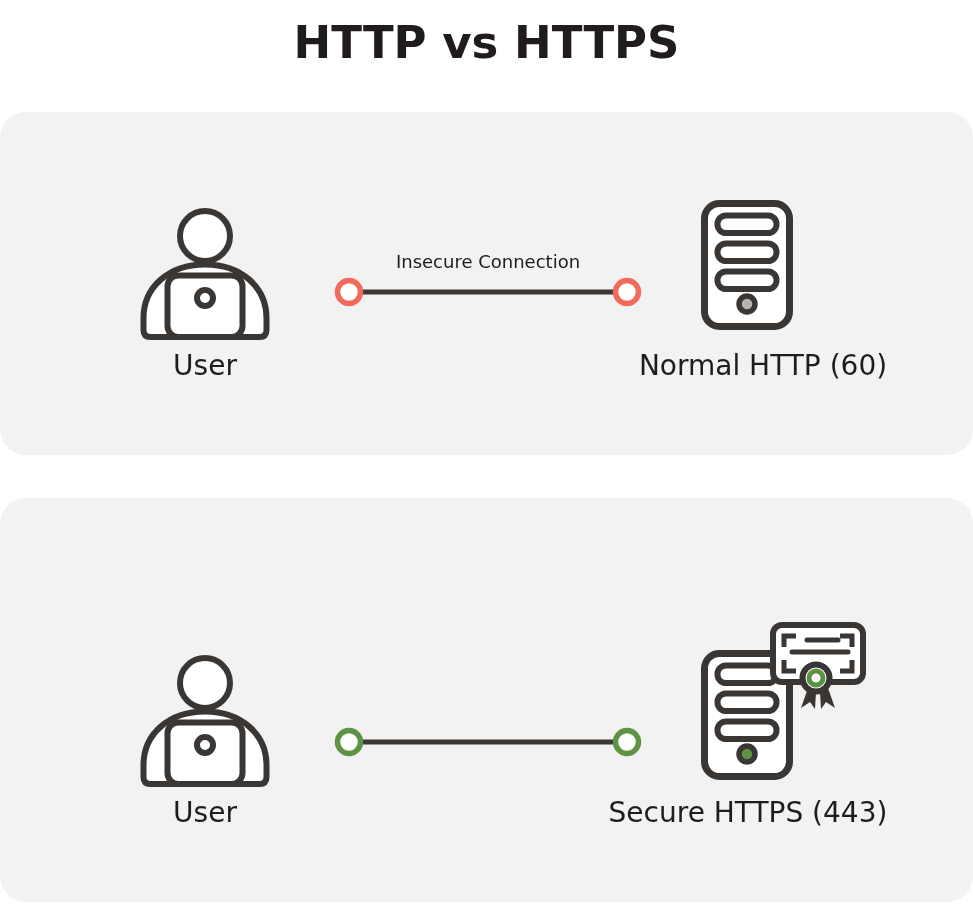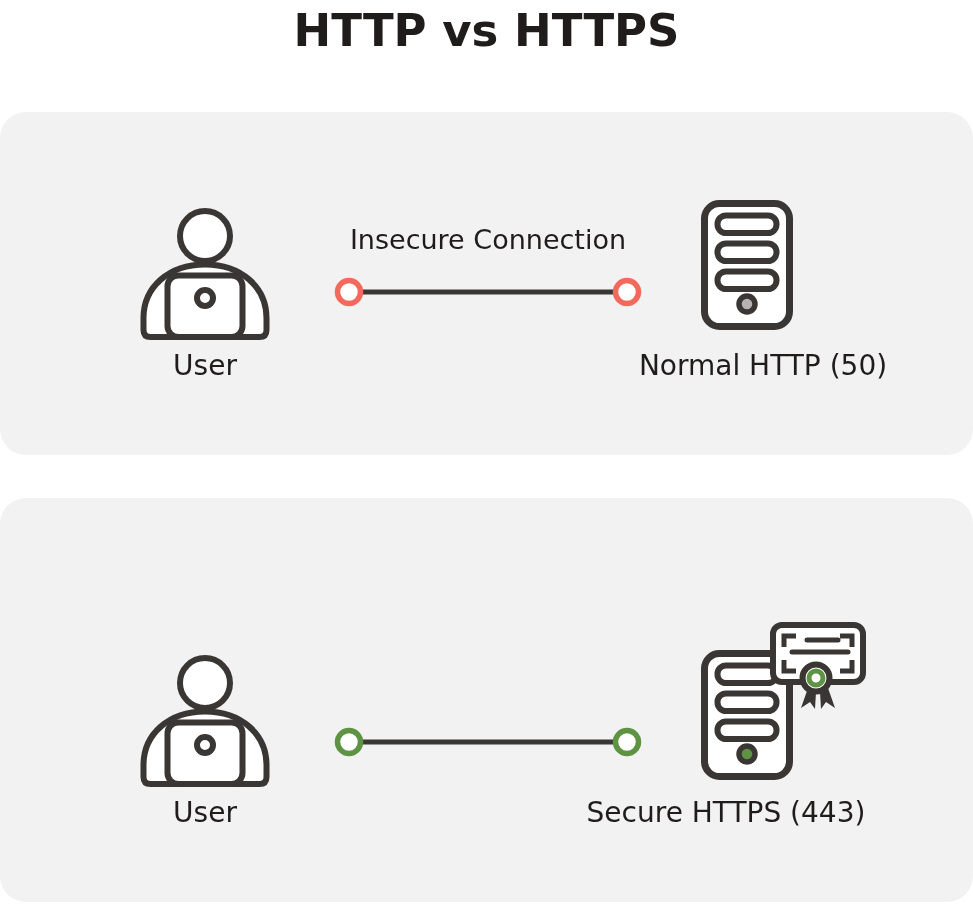--- a/index.html
+++ b/index.html
@@ -14,36 +14,36 @@
   *{box-sizing:border-box;}
   html,body{margin:0;padding:0;}
   body{
     width:973px;height:906px;
     background:var(--page-bg);
     font-family:"DejaVu Sans","Liberation Sans",sans-serif;
     color:var(--text);
   }
   .stage{position:relative;width:973px;height:906px;overflow:hidden;}
   .title{
-    position:absolute;top:4px;left:0;width:100%;
+    position:absolute;top:16px;left:0;width:100%;
     text-align:center;font-size:45px;font-weight:bold;color:var(--text);
   }
   .panel{
     position:absolute;left:0;width:973px;
     background:var(--panel-bg);border-radius:26px;
   }
   .panel-http{top:112px;height:343px;}
   .panel-https{top:498px;height:404px;}
   .abs{position:absolute;}
   .label{
     position:absolute;text-align:center;
     font-size:28px;color:var(--text);line-height:1.15;
     white-space:nowrap;
   }
-  .conn-label{font-size:27px;}
+  .conn-label{font-size:18px;margin-top:28px;}
   svg{display:block;}
   .s{stroke:var(--stroke);}
   .nf{fill:none;}
   .wf{fill:#ffffff;}
   .sw5{stroke-width:5;}
   .sw55{stroke-width:5.5;}
   .sw6{stroke-width:6;}
   .sw7{stroke-width:7;}
   .ring-insecure{stroke:var(--insecure);}
   .ring-secure{stroke:var(--secure);}
@@ -82,21 +82,21 @@
 
     <div class="abs" style="left:701px;top:88px;">
       <svg width="92" height="130" viewBox="0 0 92 130">
         <rect class="s sw7 wf" x="3.5" y="3.5" width="85" height="123" rx="15"></rect>
         <rect class="s sw6 wf" x="16.5" y="15.5" width="59" height="17.5" rx="8.5"></rect>
         <rect class="s sw6 wf" x="16.5" y="43.5" width="59" height="17.5" rx="8.5"></rect>
         <rect class="s sw6 wf" x="16.5" y="71.5" width="59" height="17.5" rx="8.5"></rect>
         <circle class="s sw55 led-gray" cx="46" cy="104" r="8"></circle>
       </svg>
     </div>
-    <div class="label" style="left:593px;width:340px;top:238px;">Normal HTTP (50)</div>
+    <div class="label" style="left:593px;width:340px;top:238px;">Normal HTTP (60)</div>
 
   </div>
 
   <div class="panel panel-https">
 
 
     <div class="abs" style="left:701px;top:152px;">
       <svg width="92" height="130" viewBox="0 0 92 130">
         <rect class="s sw7 wf" x="3.5" y="3.5" width="85" height="123" rx="15"></rect>
         <rect class="s sw6 wf" x="16.5" y="15.5" width="59" height="17.5" rx="8.5"></rect>
@@ -114,21 +114,21 @@
         <path class="s sw5 nf" d="M18,42 L18,53 L30,53"></path>
         <path class="s sw5 nf" d="M86,42 L86,53 L74,53"></path>
         <line class="s sw5" stroke-linecap="round" x1="41" y1="22" x2="72" y2="22"></line>
         <line class="s sw5" stroke-linecap="round" x1="26" y1="34" x2="82" y2="34"></line>
         <path class="ink" d="M42,70 L35,90 L44,84 L49,91 L50,74 Z"></path>
         <path class="ink" d="M62,70 L69,90 L60,84 L55,91 L54,74 Z"></path>
         <circle class="s sw6 wf" cx="50" cy="60" r="13.5"></circle>
         <circle class="ring-secure sw5 wf" cx="50" cy="60" r="7"></circle>
       </svg>
     </div>
-    <div class="label" style="left:556px;width:340px;top:299px;">Secure HTTPS (443)</div>
+    <div class="label" style="left:578px;width:340px;top:299px;">Secure HTTPS (443)</div>
 
     <div class="abs" style="left:140px;top:157px;">
       <svg width="130" height="132" viewBox="0 0 130 132">
         <circle class="s sw6 wf" cx="65" cy="28" r="25"></circle>
         <path class="s sw6 wf" d="M10.5,129 Q3.5,129 3.5,122 L3.5,110 C3.5,79 29,56.5 65,56.5 C101,56.5 126.5,79 126.5,110 L126.5,122 Q126.5,129 119.5,129 Z"></path>
         <rect class="s sw6 wf" x="27.5" y="67.5" width="75" height="61.5" rx="11"></rect>
         <circle class="s sw6 wf" cx="65" cy="90" r="8"></circle>
       </svg>
     </div>
     <div class="label" style="left:140px;width:130px;top:299px;">User</div>

